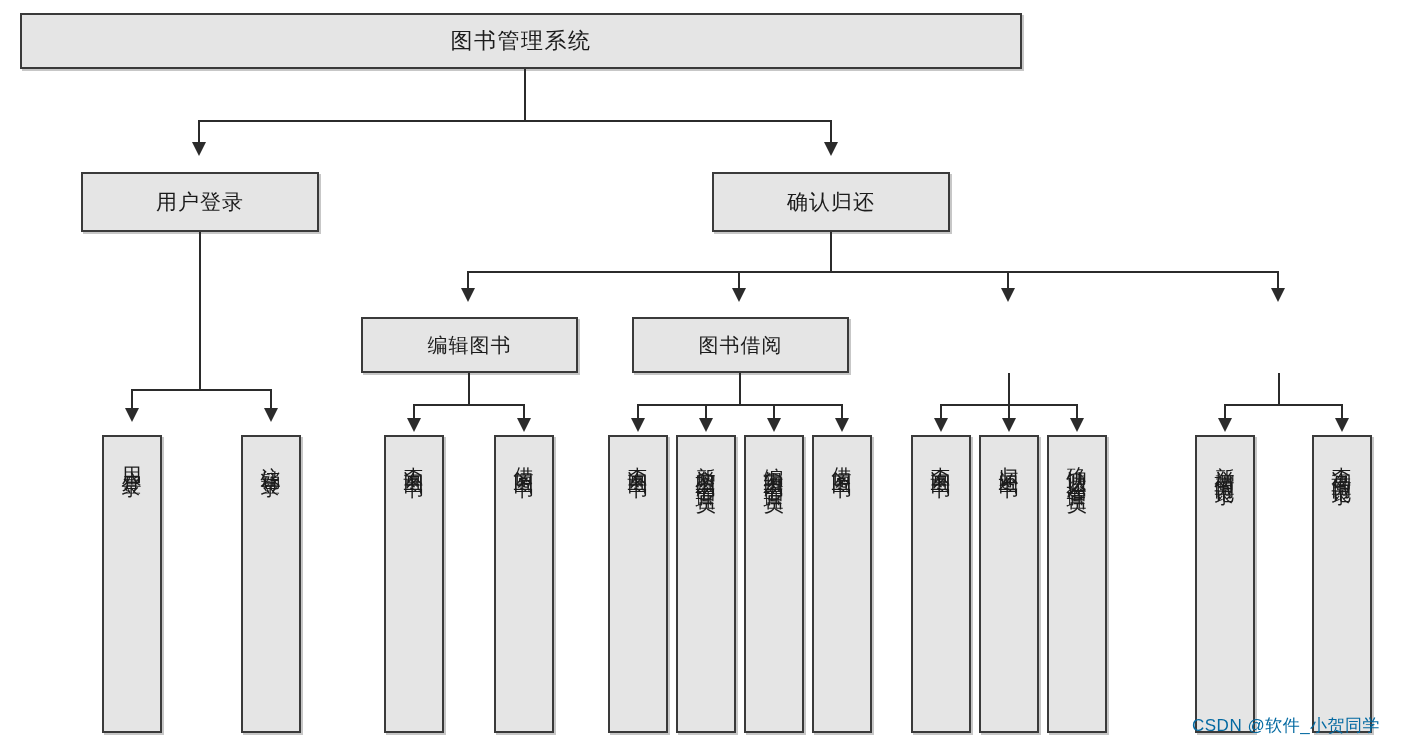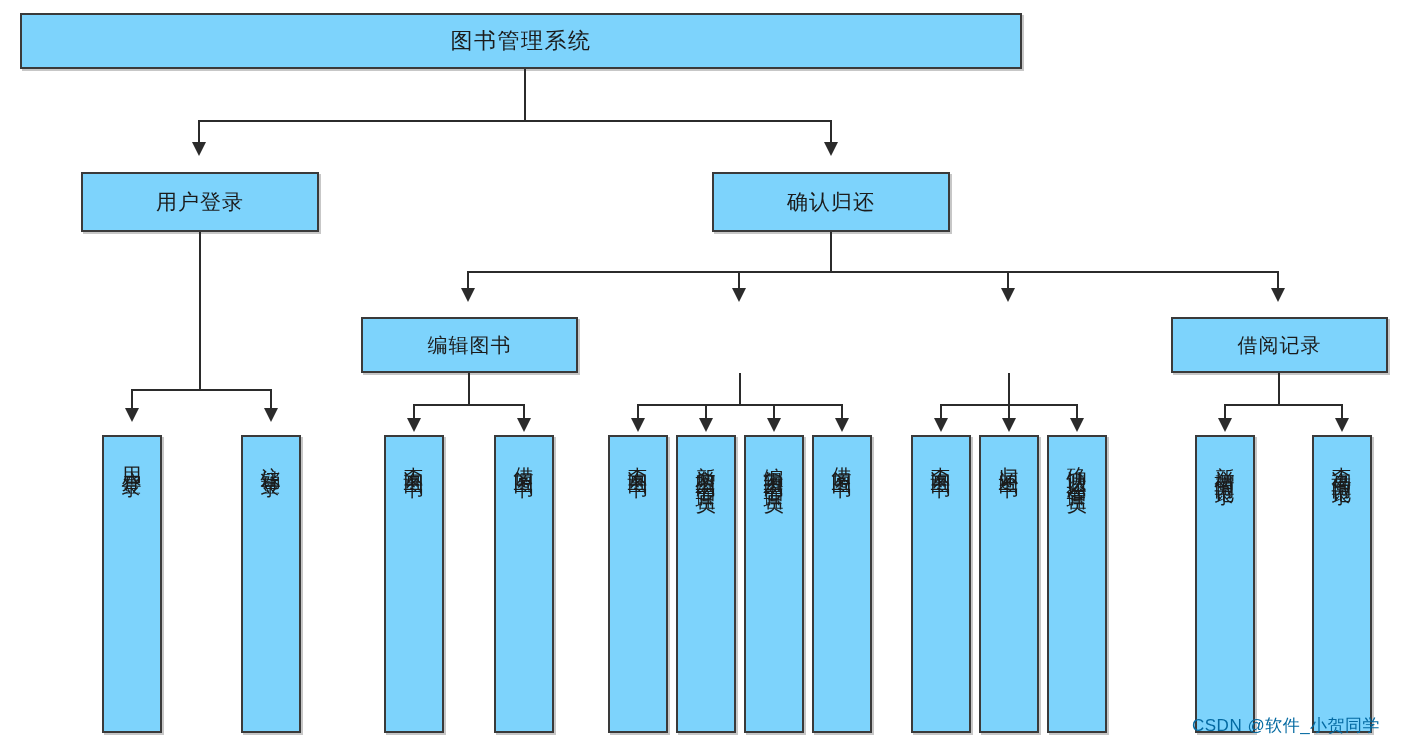--- a/index.html
+++ b/index.html
@@ -14,21 +14,21 @@
     position: relative;
     width: 1405px;
     height: 747px;
     background: #ffffff;
     overflow: hidden;
   }
   
   .node {
     position: absolute;
     box-sizing: border-box;
-    background: #7dd3fc;
+    background: #e5e5e5;
     border: 2px solid #3a3a3a;
     box-shadow: 2px 2px 0 0 rgba(0,0,0,0.22);
     display: flex;
     align-items: center;
     justify-content: center;
     color: #1b1b1b;
   }
   .node-label {
     display: block;
     text-align: center;
@@ -120,22 +120,22 @@
   <div class="seg vline" style="left:1007px; top:271px; height:20px;"></div>
   <div class="seg vline" style="left:1277px; top:271px; height:20px;"></div>
   <div class="arrow" style="left:461px; top:288px;"></div>
   <div class="arrow" style="left:732px; top:288px;"></div>
   <div class="arrow" style="left:1001px; top:288px;"></div>
   <div class="arrow" style="left:1271px; top:288px;"></div>
 
   <div class="node h l3" style="left:361px; top:317px; width:217px; height:56px;">
     <span class="node-label">编辑图书</span>
   </div>
-  <div class="node h l3" style="left:1171px; top:317px; width:217px; height:56px;">
-    <span class="node-label">借阅记录</span>
+  <div class="node h l3" style="left:632px; top:317px; width:217px; height:56px;">
+    <span class="node-label">图书借阅</span>
   </div>
 
   <div class="seg vline" style="left:468px; top:373px; height:32px;"></div>
   <div class="seg hline" style="left:413px; top:404px; width:112px;"></div>
   <div class="seg vline" style="left:413px; top:404px; height:16px;"></div>
   <div class="seg vline" style="left:523px; top:404px; height:16px;"></div>
   <div class="arrow" style="left:407px; top:418px;"></div>
   <div class="arrow" style="left:517px; top:418px;"></div>
 
   <div class="seg vline" style="left:739px; top:373px; height:32px;"></div>

